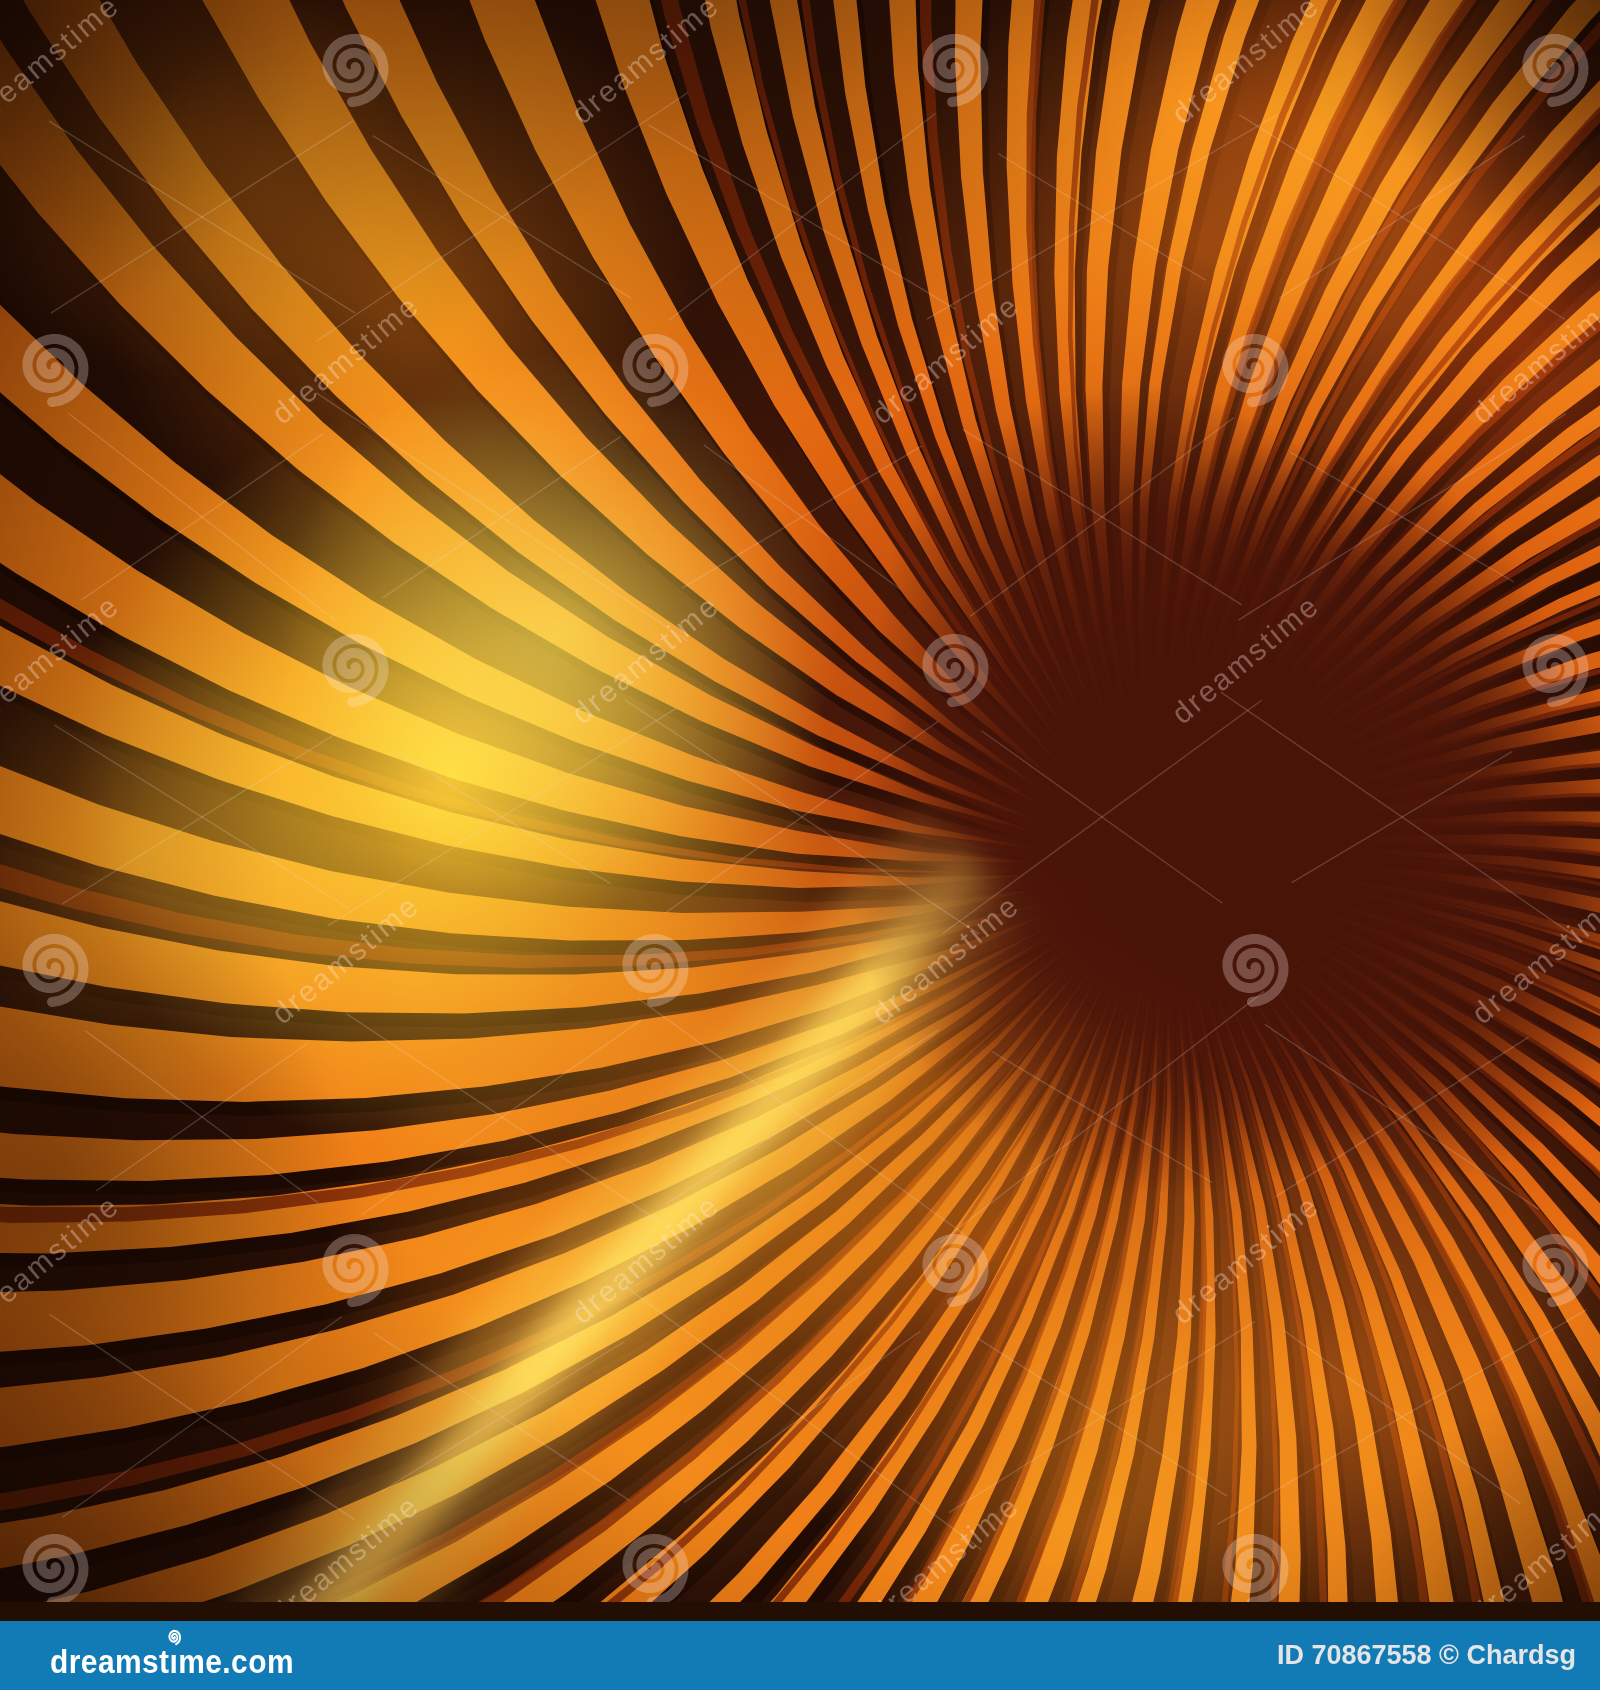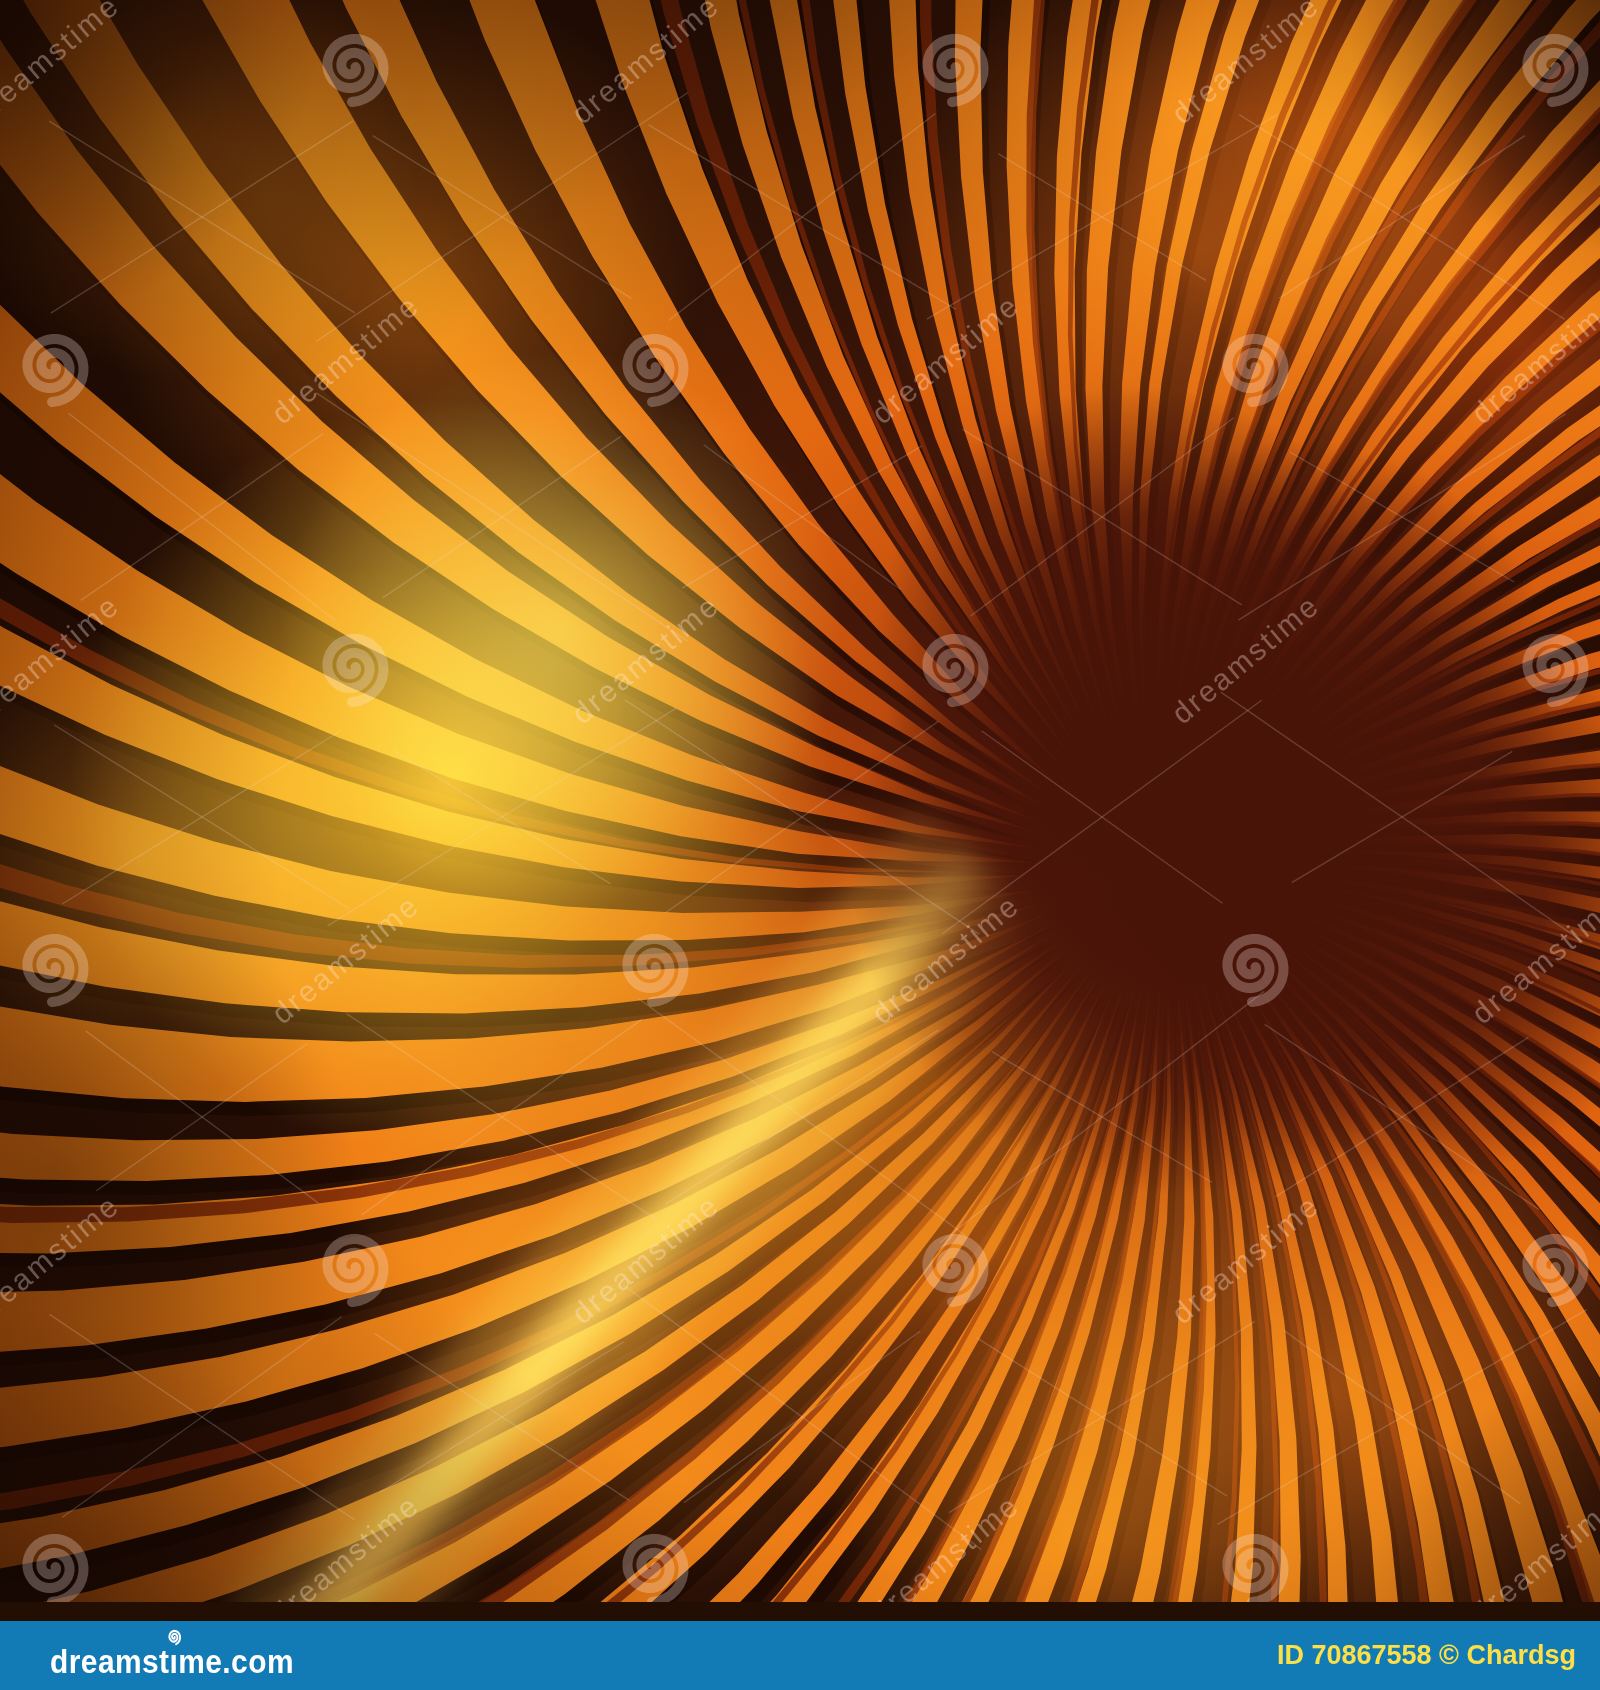--- a/index.html
+++ b/index.html
@@ -26,21 +26,21 @@
          font-weight:400;color:var(--sub-col,#daa49e);transform:scaleX(0.62);white-space:nowrap;}
   .footer{position:absolute;left:0;bottom:0;width:1600px;height:69px;z-index:5;
           background:var(--bar,#127ab4);display:flex;align-items:center;
           justify-content:space-between;box-sizing:border-box;padding:0 24px 0 50px;}
   .logo{color:#fff;font-weight:bold;font-size:34px;letter-spacing:0.5px;
         transform:scaleX(0.88);transform-origin:left center;display:inline-flex;
         align-items:baseline;line-height:1;padding-top:10px;}
   .logo .logo-i{position:relative;display:inline-block;}
   .logo .logo-spiral{position:absolute;left:50%;margin-left:-10px;top:-17px;
         width:20px;height:20px;}
-  .credit{color:#fde047;font-weight:bold;font-size:27px;line-height:1;white-space:nowrap;}
+  .credit{color:#e5e5e5;font-weight:bold;font-size:27px;line-height:1;white-space:nowrap;}
 </style>
 </head>
 <body>
 
 <div class="stage">
   <div class="art">
     <svg id="burst" class="layer" viewBox="0 0 1600 1602">
         <defs>
           <radialGradient id="bgGrad" gradientUnits="userSpaceOnUse" cx="1158" cy="860" r="1320">
             <stop offset="0" stop-color="#581b0c" stop-opacity="1"></stop>

